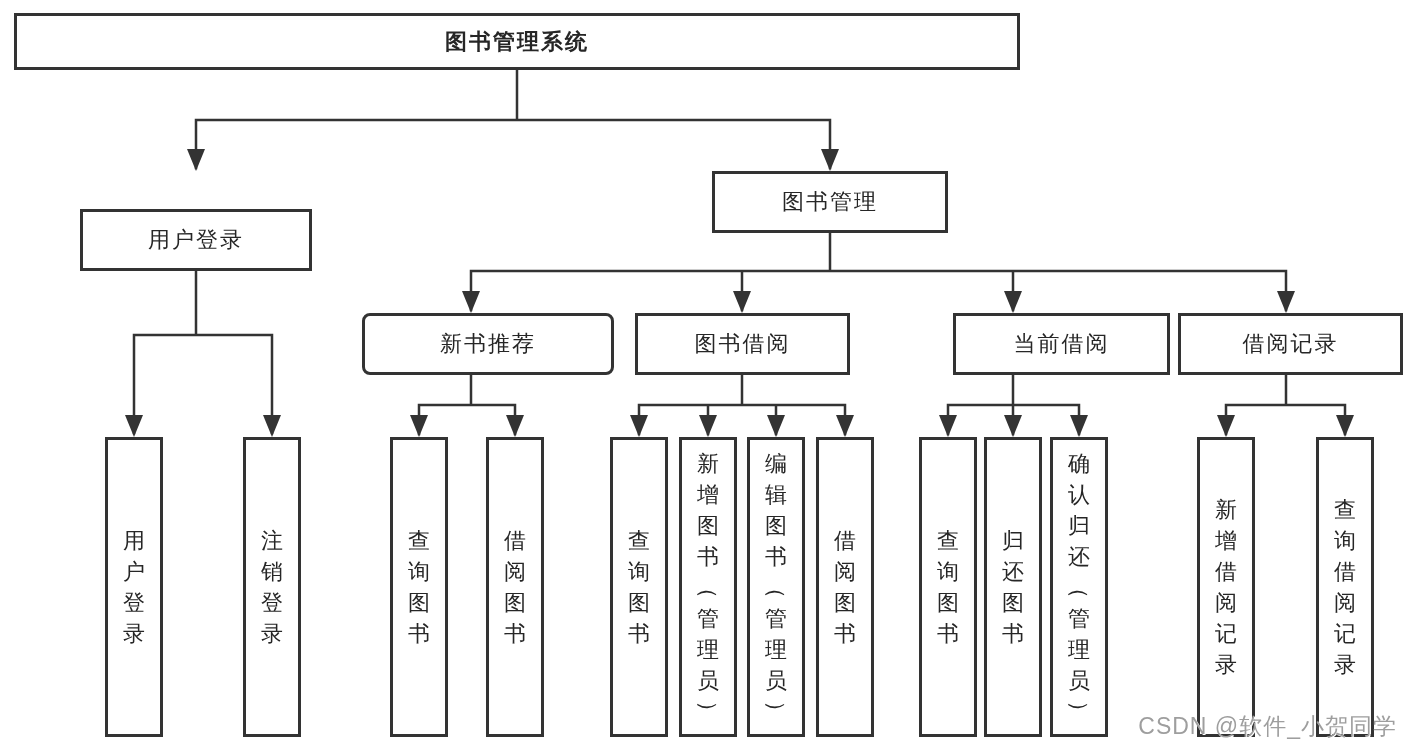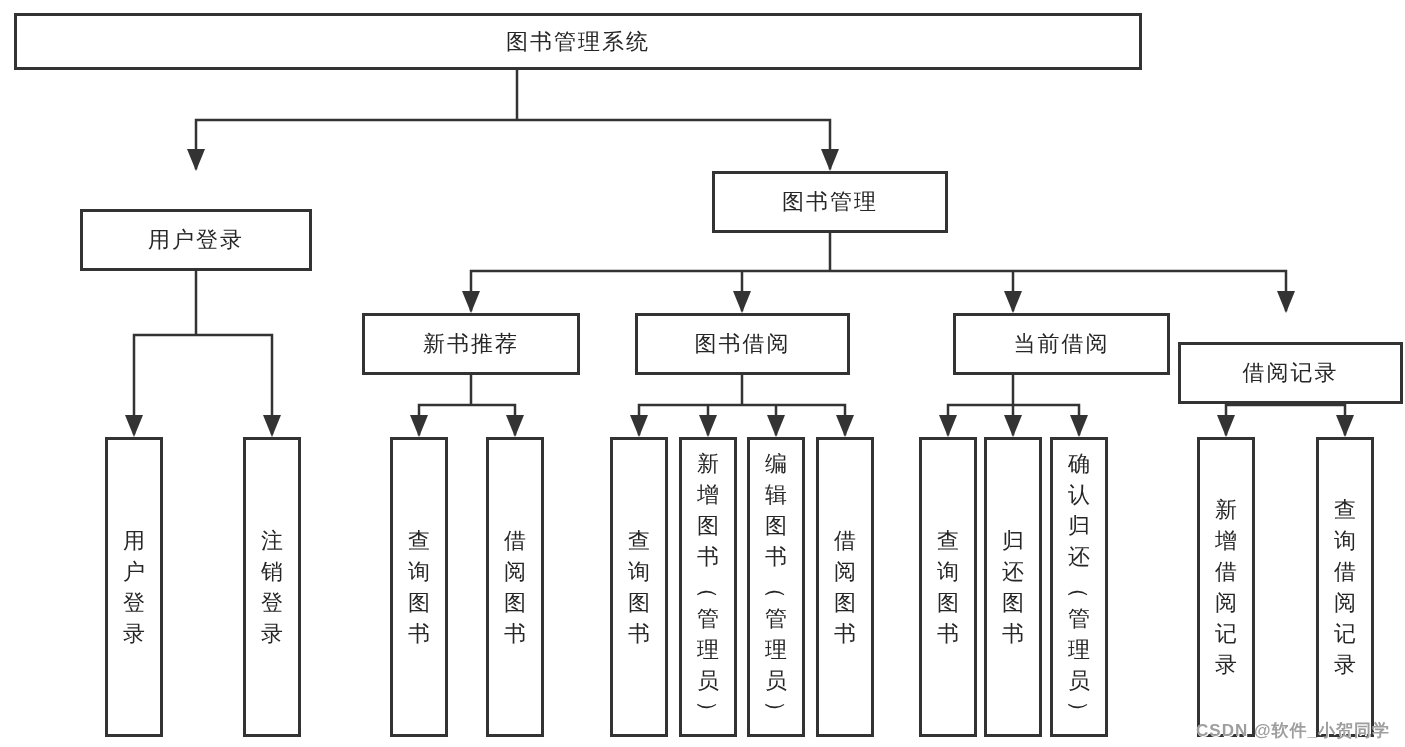--- a/index.html
+++ b/index.html
@@ -46,27 +46,26 @@
   }
   .vchar {
     display: block;
     font-size: 22px;
     line-height: 31px;
     text-align: center;
   }
   .vchar.rot { transform: rotate(90deg); }
   .watermark {
     position: absolute;
-    right: 15px;
+    right: 8px;
     bottom: 5px;
-    font-size: 17px;
+    font-size: 23px;
     color: #9e9e9e;
     text-shadow: 1px 1px 0 #ffffff;
     letter-spacing: 1px;
-    font-weight: bold;
   }
 </style>
 </head>
 <body>
 
 <div class="canvas">
 
   <svg class="wires" viewBox="0 0 1405 747" xmlns="http://www.w3.org/2000/svg">
     <g fill="none" stroke-width="2.5" stroke-linecap="square" stroke="#333333">
       <path d="M517,70 L517,120 M196,120 L830,120 M196,120 L196,168 M830,120 L830,168"></path>
@@ -93,29 +92,29 @@
       <polygon points="767,415 785,415 776,437"></polygon>
       <polygon points="836,415 854,415 845,437"></polygon>
       <polygon points="939,415 957,415 948,437"></polygon>
       <polygon points="1004,415 1022,415 1013,437"></polygon>
       <polygon points="1070,415 1088,415 1079,437"></polygon>
       <polygon points="1217,415 1235,415 1226,437"></polygon>
       <polygon points="1336,415 1354,415 1345,437"></polygon>
     </g>
   </svg>
 
-  <div class="box" style="left:14px; top:13px; width:1128px; height:57px;">图书管理系统</div>
+  <div class="box" style="left:14px; top:13px; width:1006px; height:57px;font-weight:bold;">图书管理系统</div>
 
   <div class="box" style="left:80px; top:171px; width:232px; height:62px;margin-top:38px;">用户登录</div>
   <div class="box" style="left:712px; top:171px; width:236px; height:62px;">图书管理</div>
 
-  <div class="box" style="left:362px; top:313px; width:218px; height:62px;">新书推荐</div>
+  <div class="box" style="left:362px; top:313px; width:252px; height:62px;border-radius:8px;">新书推荐</div>
   <div class="box" style="left:635px; top:313px; width:215px; height:62px;">图书借阅</div>
   <div class="box" style="left:905px; top:313px; width:217px; height:62px;margin-left:48px;">当前借阅</div>
-  <div class="box" style="left:1178px; top:313px; width:225px; height:62px;margin-top:29px;">借阅记录</div>
+  <div class="box" style="left:1178px; top:313px; width:225px; height:62px;">借阅记录</div>
 
   <div class="vbox" style="left:105px;">
       <span class="vchar">用</span>
       <span class="vchar">户</span>
       <span class="vchar">登</span>
       <span class="vchar">录</span>
     </div>
   <div class="vbox" style="left:243px;">
       <span class="vchar">注</span>
       <span class="vchar">销</span>

